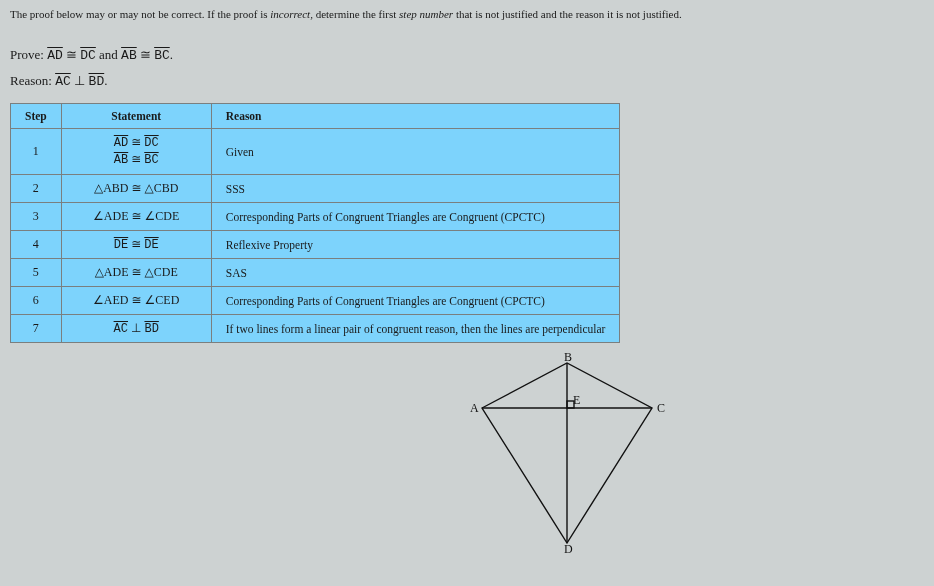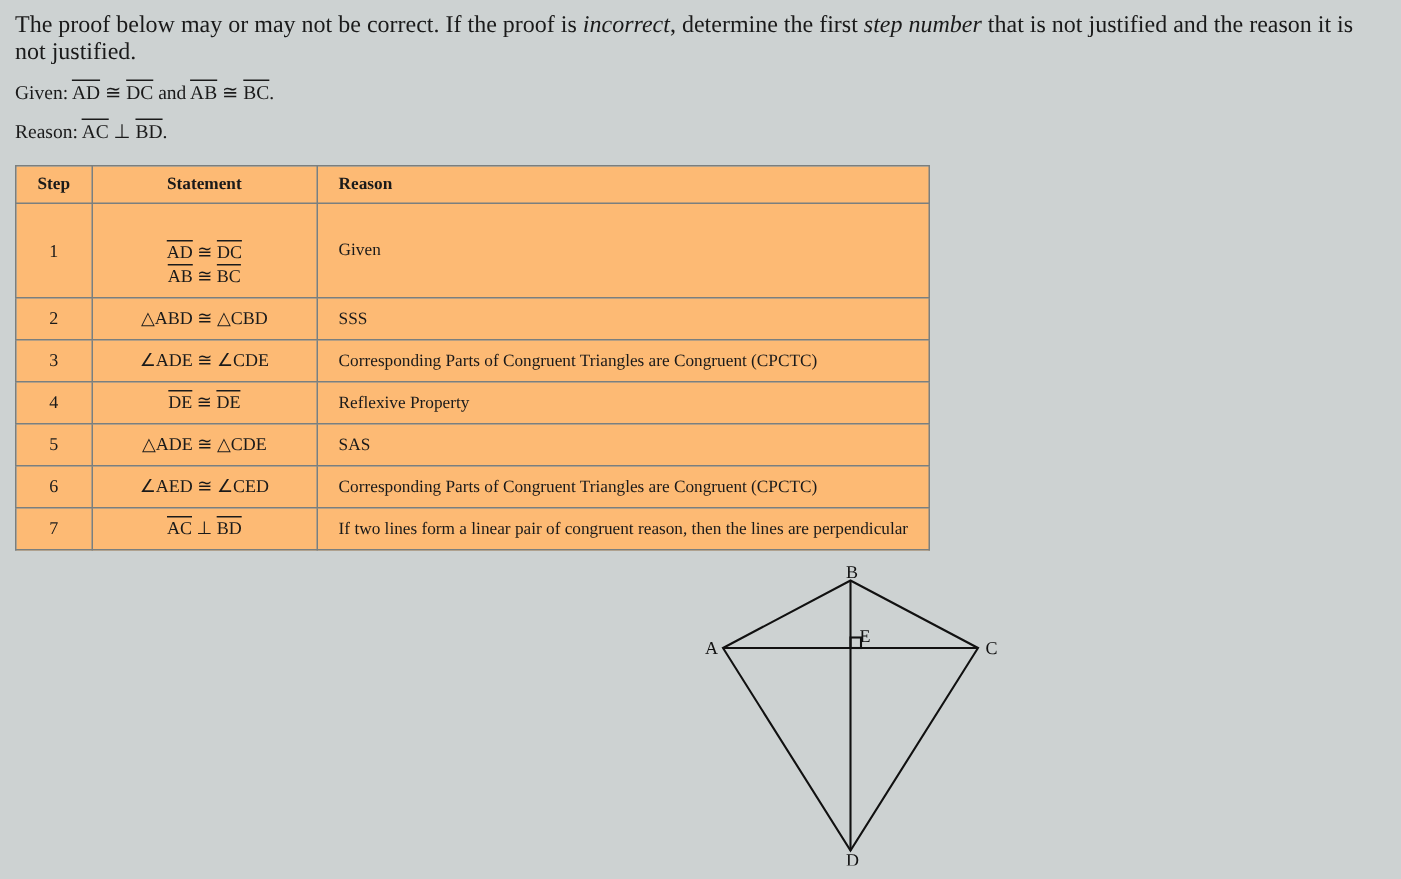--- a/index.html
+++ b/index.html
@@ -5,54 +5,54 @@
   * { box-sizing: border-box; }
   body {
     margin: 0;
     padding: 8px 10px;
     background: #cdd2d2;
     font-family: Georgia, "Times New Roman", serif;
     color: #1a1a1a;
     font-size: 13px;
     width: 934px;
   }
-  .instructions { font-size: 16px; margin-bottom: 10px; }
+  .instructions { font-size: 11px; margin-bottom: 27px; }
   .instructions em { font-style: italic; }
   .given, .prove { font-size: 13px; margin: 6px 0 10px 0; }
-  .overline { text-decoration: overline; }
+  .overline { text-decoration: overline; font-family: Liberation Mono, monospace; }
   table.proof {
     border-collapse: collapse;
     margin-top: 14px;
     font-size: 12px;
   }
   table.proof th, table.proof td {
     border: 1px solid #7a7f7f;
     padding: 6px 14px;
     text-align: left;
     vertical-align: middle;
-    background: #fdba74;
+    background: #7dd3fc;
   }
   table.proof th { font-weight: bold; font-size:11.5px; }
   table.proof th.step, table.proof td.step { text-align:center; width:46px; }
   table.proof th.stmt, table.proof td.stmt { text-align:center; width:150px; font-family: Georgia, serif; }
   table.proof td.reason { font-size:11.5px;margin-left:17px; }
-  .stack { display:inline-block; text-align:center;margin-top:19px; }
+  .stack { display:inline-block; text-align:center; }
   .stack .row { display:block; line-height:1.3; }
   .figure { text-align:center; margin-top:10px; margin-left:200px; }
   .figure svg { width:230px; height:200px; }
 </style>
 </head>
 <body>
 
 <div class="instructions">
   <span>The proof below may or may not be correct. If the proof is </span><em>incorrect</em><span>, determine the first </span><em>step number</em><span> that is not justified and the reason it is not justified.</span>
 </div>
 
 <div class="given">
-  <span>Given: </span><span class="overline">AD</span><span> ≅ </span><span class="overline">DC</span><span> and </span><span class="overline">AB</span><span> ≅ </span><span class="overline">BC</span><span>.</span>
+  <span>Prove: </span><span class="overline">AD</span><span> ≅ </span><span class="overline">DC</span><span> and </span><span class="overline">AB</span><span> ≅ </span><span class="overline">BC</span><span>.</span>
 </div>
 
 <div class="prove">
   <span>Reason: </span><span class="overline">AC</span><span> ⊥ </span><span class="overline">BD</span><span>.</span>
 </div>
 
 <table class="proof">
   <thead>
     <tr>
       <th class="step">Step</th>

